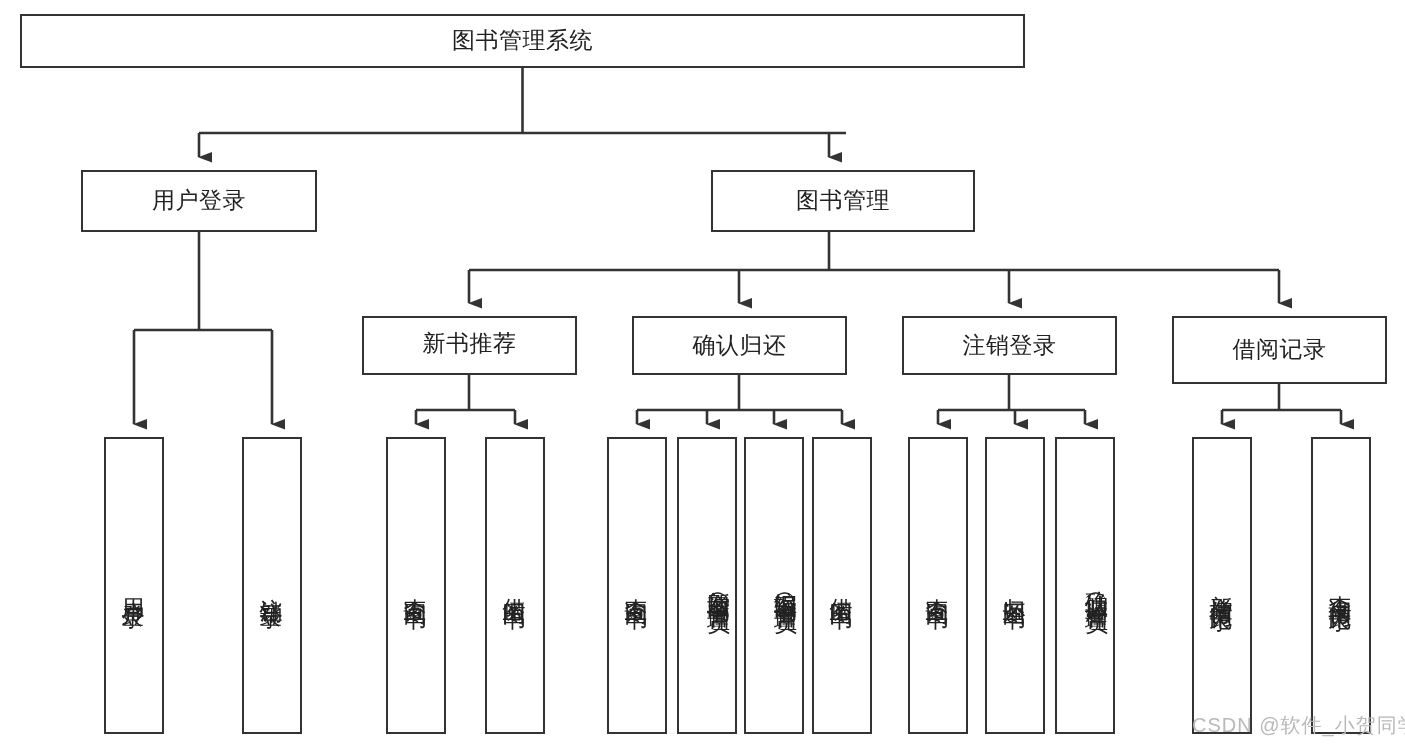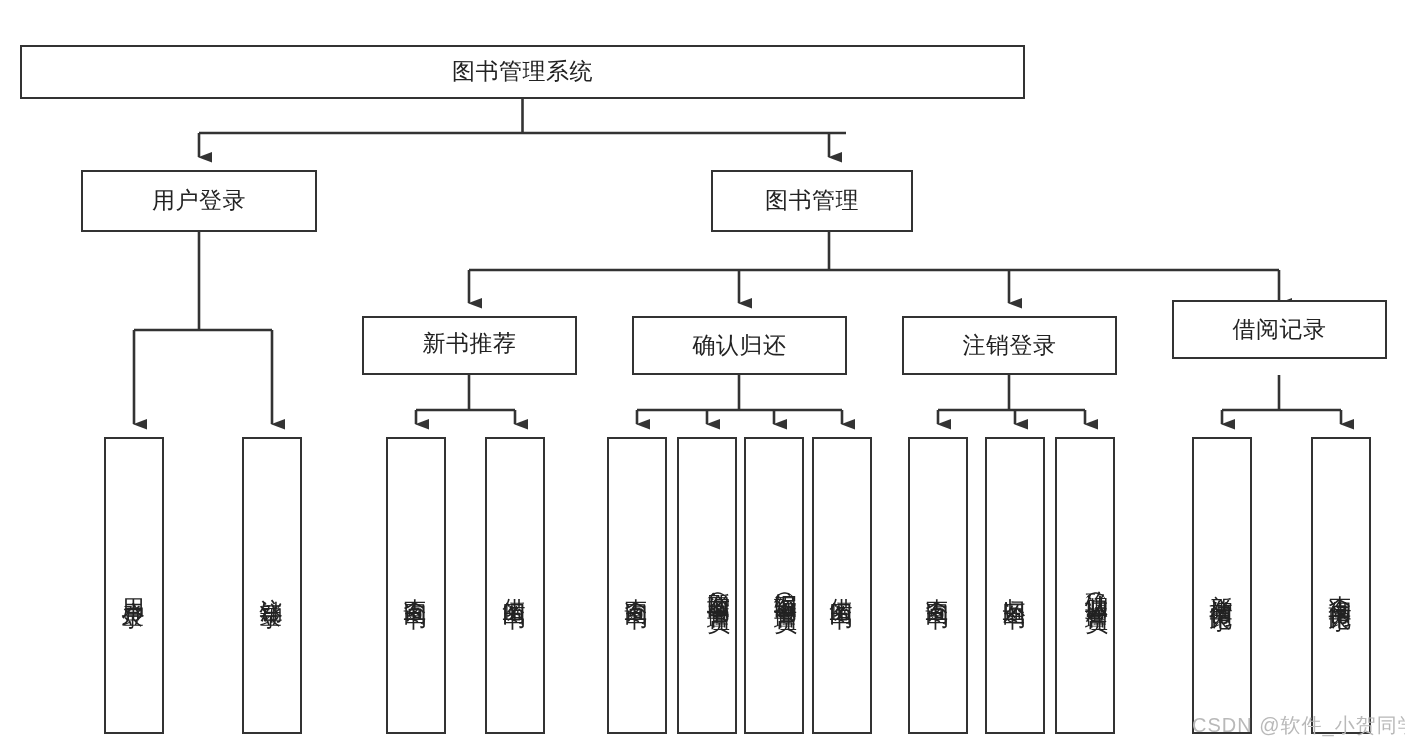--- a/index.html
+++ b/index.html
@@ -116,29 +116,29 @@
       <path d="M1015 410 L1015 424" marker-end="url(#arrow)"></path>
       <path d="M1085 410 L1085 424" marker-end="url(#arrow)"></path>
 
       <path d="M1279 375 L1279 410"></path>
       <path d="M1222 410 L1341 410"></path>
       <path d="M1222 410 L1222 424" marker-end="url(#arrow)"></path>
       <path d="M1341 410 L1341 424" marker-end="url(#arrow)"></path>
     </g>
   </svg>
 
-  <div class="node h" id="n-root" style="left: 20px; top: 14px; width: 1005px; height: 54px; margin-top: 31px;">图书管理系统</div>
+  <div class="node h" id="n-root" style="left: 20px; top: 14px; width: 1005px; height: 54px;">图书管理系统</div>
 
   <div class="node h" id="n-l2-0" style="left: 81px; top: 170px; width: 236px; height: 62px;">用户登录</div>
-  <div class="node h" id="n-l2-1" style="left: 711px; top: 170px; width: 202px; height: 62px;">图书管理</div>
+  <div class="node h" id="n-l2-1" style="left: 711px; top: 170px; width: 264px; height: 62px;">图书管理</div>
 
   <div class="node h" id="n-l3-0" style="left: 362px; top: 316px; width: 215px; height: 59px; font-family: Liberation Mono, monospace;">新书推荐</div>
   <div class="node h" id="n-l3-1" style="left: 632px; top: 316px; width: 215px; height: 59px;">确认归还</div>
   <div class="node h" id="n-l3-2" style="left: 902px; top: 316px; width: 215px; height: 59px;">注销登录</div>
-  <div class="node h" id="n-l3-3" style="left: 1172px; top: 300px; width: 215px; height: 59px;">借阅记录</div>
+  <div class="node h" id="n-l3-3" style="left: 1172px; top: 316px; width: 215px; height: 68px;">借阅记录</div>
 
   <div class="node v" id="n-lf-0" style="left: 104px; top: 437px; width: 60px; height: 297px;">
       <span class="vtext">用户登录</span>
     </div>
   <div class="node v" id="n-lf-1" style="left: 242px; top: 437px; width: 60px; height: 297px;">
       <span class="vtext">注销登录</span>
     </div>
   <div class="node v" id="n-lf-2" style="left: 386px; top: 437px; width: 60px; height: 297px;">
       <span class="vtext">查询图书</span>
     </div>

